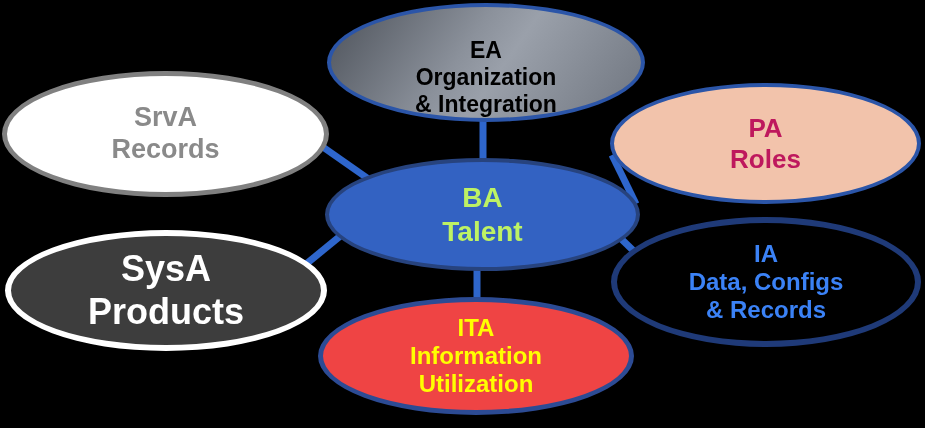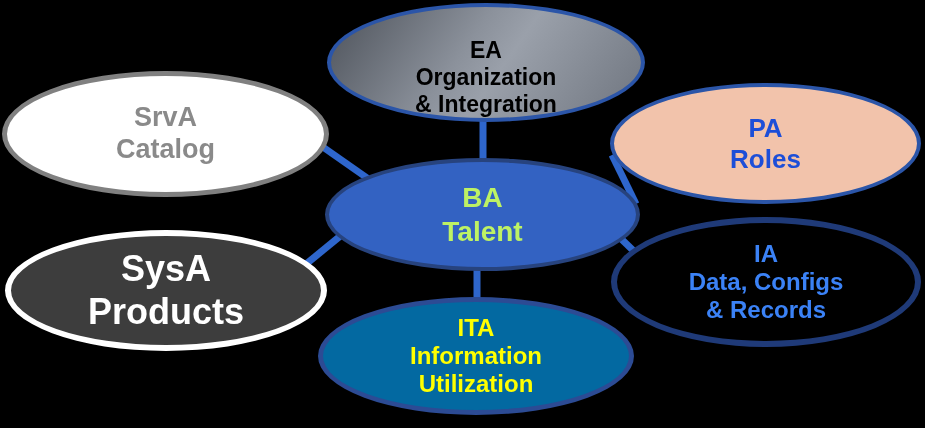--- a/index.html
+++ b/index.html
@@ -64,43 +64,43 @@
   </svg>
 
   <div class="node node-ea" style="background: linear-gradient(125deg, rgb(77, 82, 90) 0%, rgb(139, 145, 155) 42%, rgb(154, 160, 170) 55%, rgb(111, 117, 127) 100%); border-color: rgb(43, 85, 168); color: rgb(0, 0, 0); align-items: flex-end;">
     <div class="node-label">EA
 Organization
 &amp; Integration</div>
   </div>
 
   <div class="node node-srva" style="background: rgb(255, 255, 255); border-color: rgb(128, 128, 128); color: rgb(138, 138, 138);">
     <div class="node-label">SrvA
-Catalog</div>
+Records</div>
   </div>
 
-  <div class="node node-pa" style="background: rgb(242, 195, 171); border-color: rgb(43, 85, 168); color: #1d4ed8; align-items: center;">
+  <div class="node node-pa" style="background: rgb(242, 195, 171); border-color: rgb(43, 85, 168); color: #be185d; align-items: center;">
     <div class="node-label">PA
 Roles</div>
   </div>
 
   <div class="node node-ba" style="background: rgb(51, 98, 194); border-color: rgb(39, 67, 126); color: #bef264;">
     <div class="node-label">BA
 Talent</div>
   </div>
 
   <div class="node node-sysa" style="background: rgb(61, 61, 61); border-color: rgb(255, 255, 255); color: rgb(255, 255, 255);">
     <div class="node-label">SysA
 Products</div>
   </div>
 
   <div class="node node-ia" style="background: rgb(0, 0, 0); border-color: rgb(31, 58, 120); color: #3b82f6;">
     <div class="node-label">IA
 Data, Configs
 &amp; Records</div>
   </div>
 
-  <div class="node node-ita" style="background: #0369a1; border-color: rgb(44, 75, 148); color: rgb(255, 255, 0);">
+  <div class="node node-ita" style="background: #ef4444; border-color: rgb(44, 75, 148); color: rgb(255, 255, 0);">
     <div class="node-label">ITA
 Information
 Utilization</div>
   </div>
 
 </div>
 
 </body></html>

